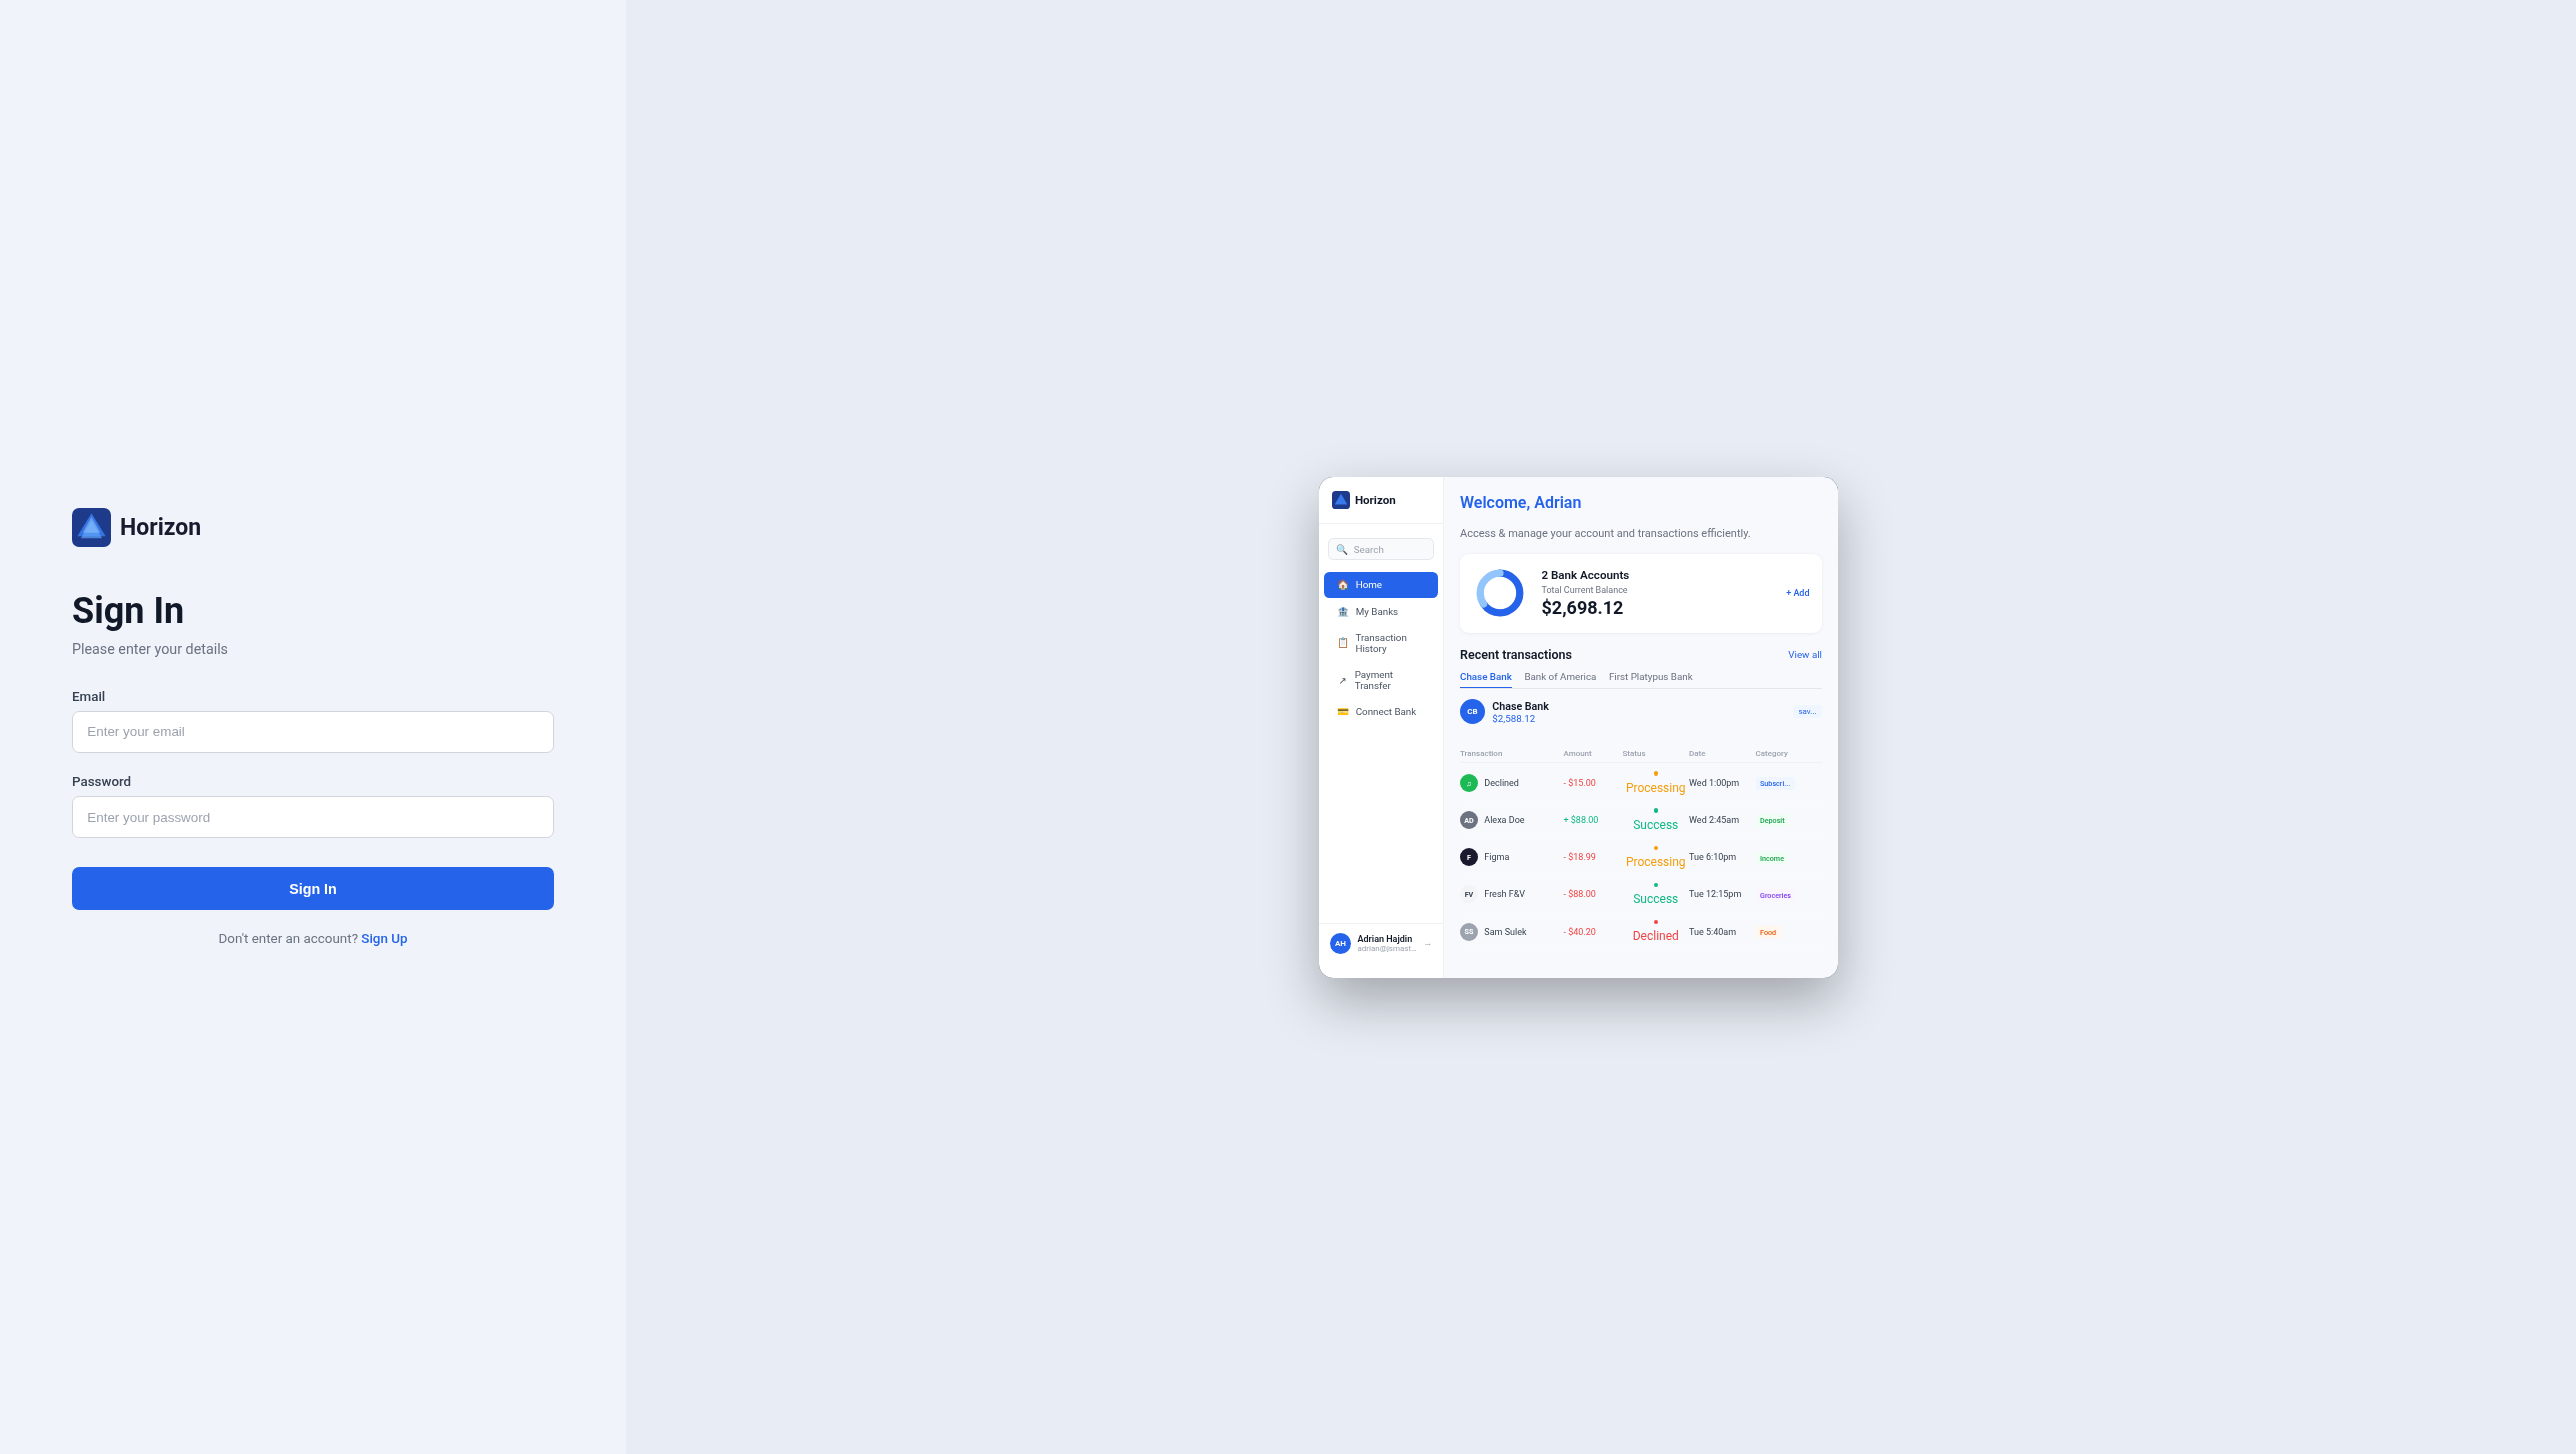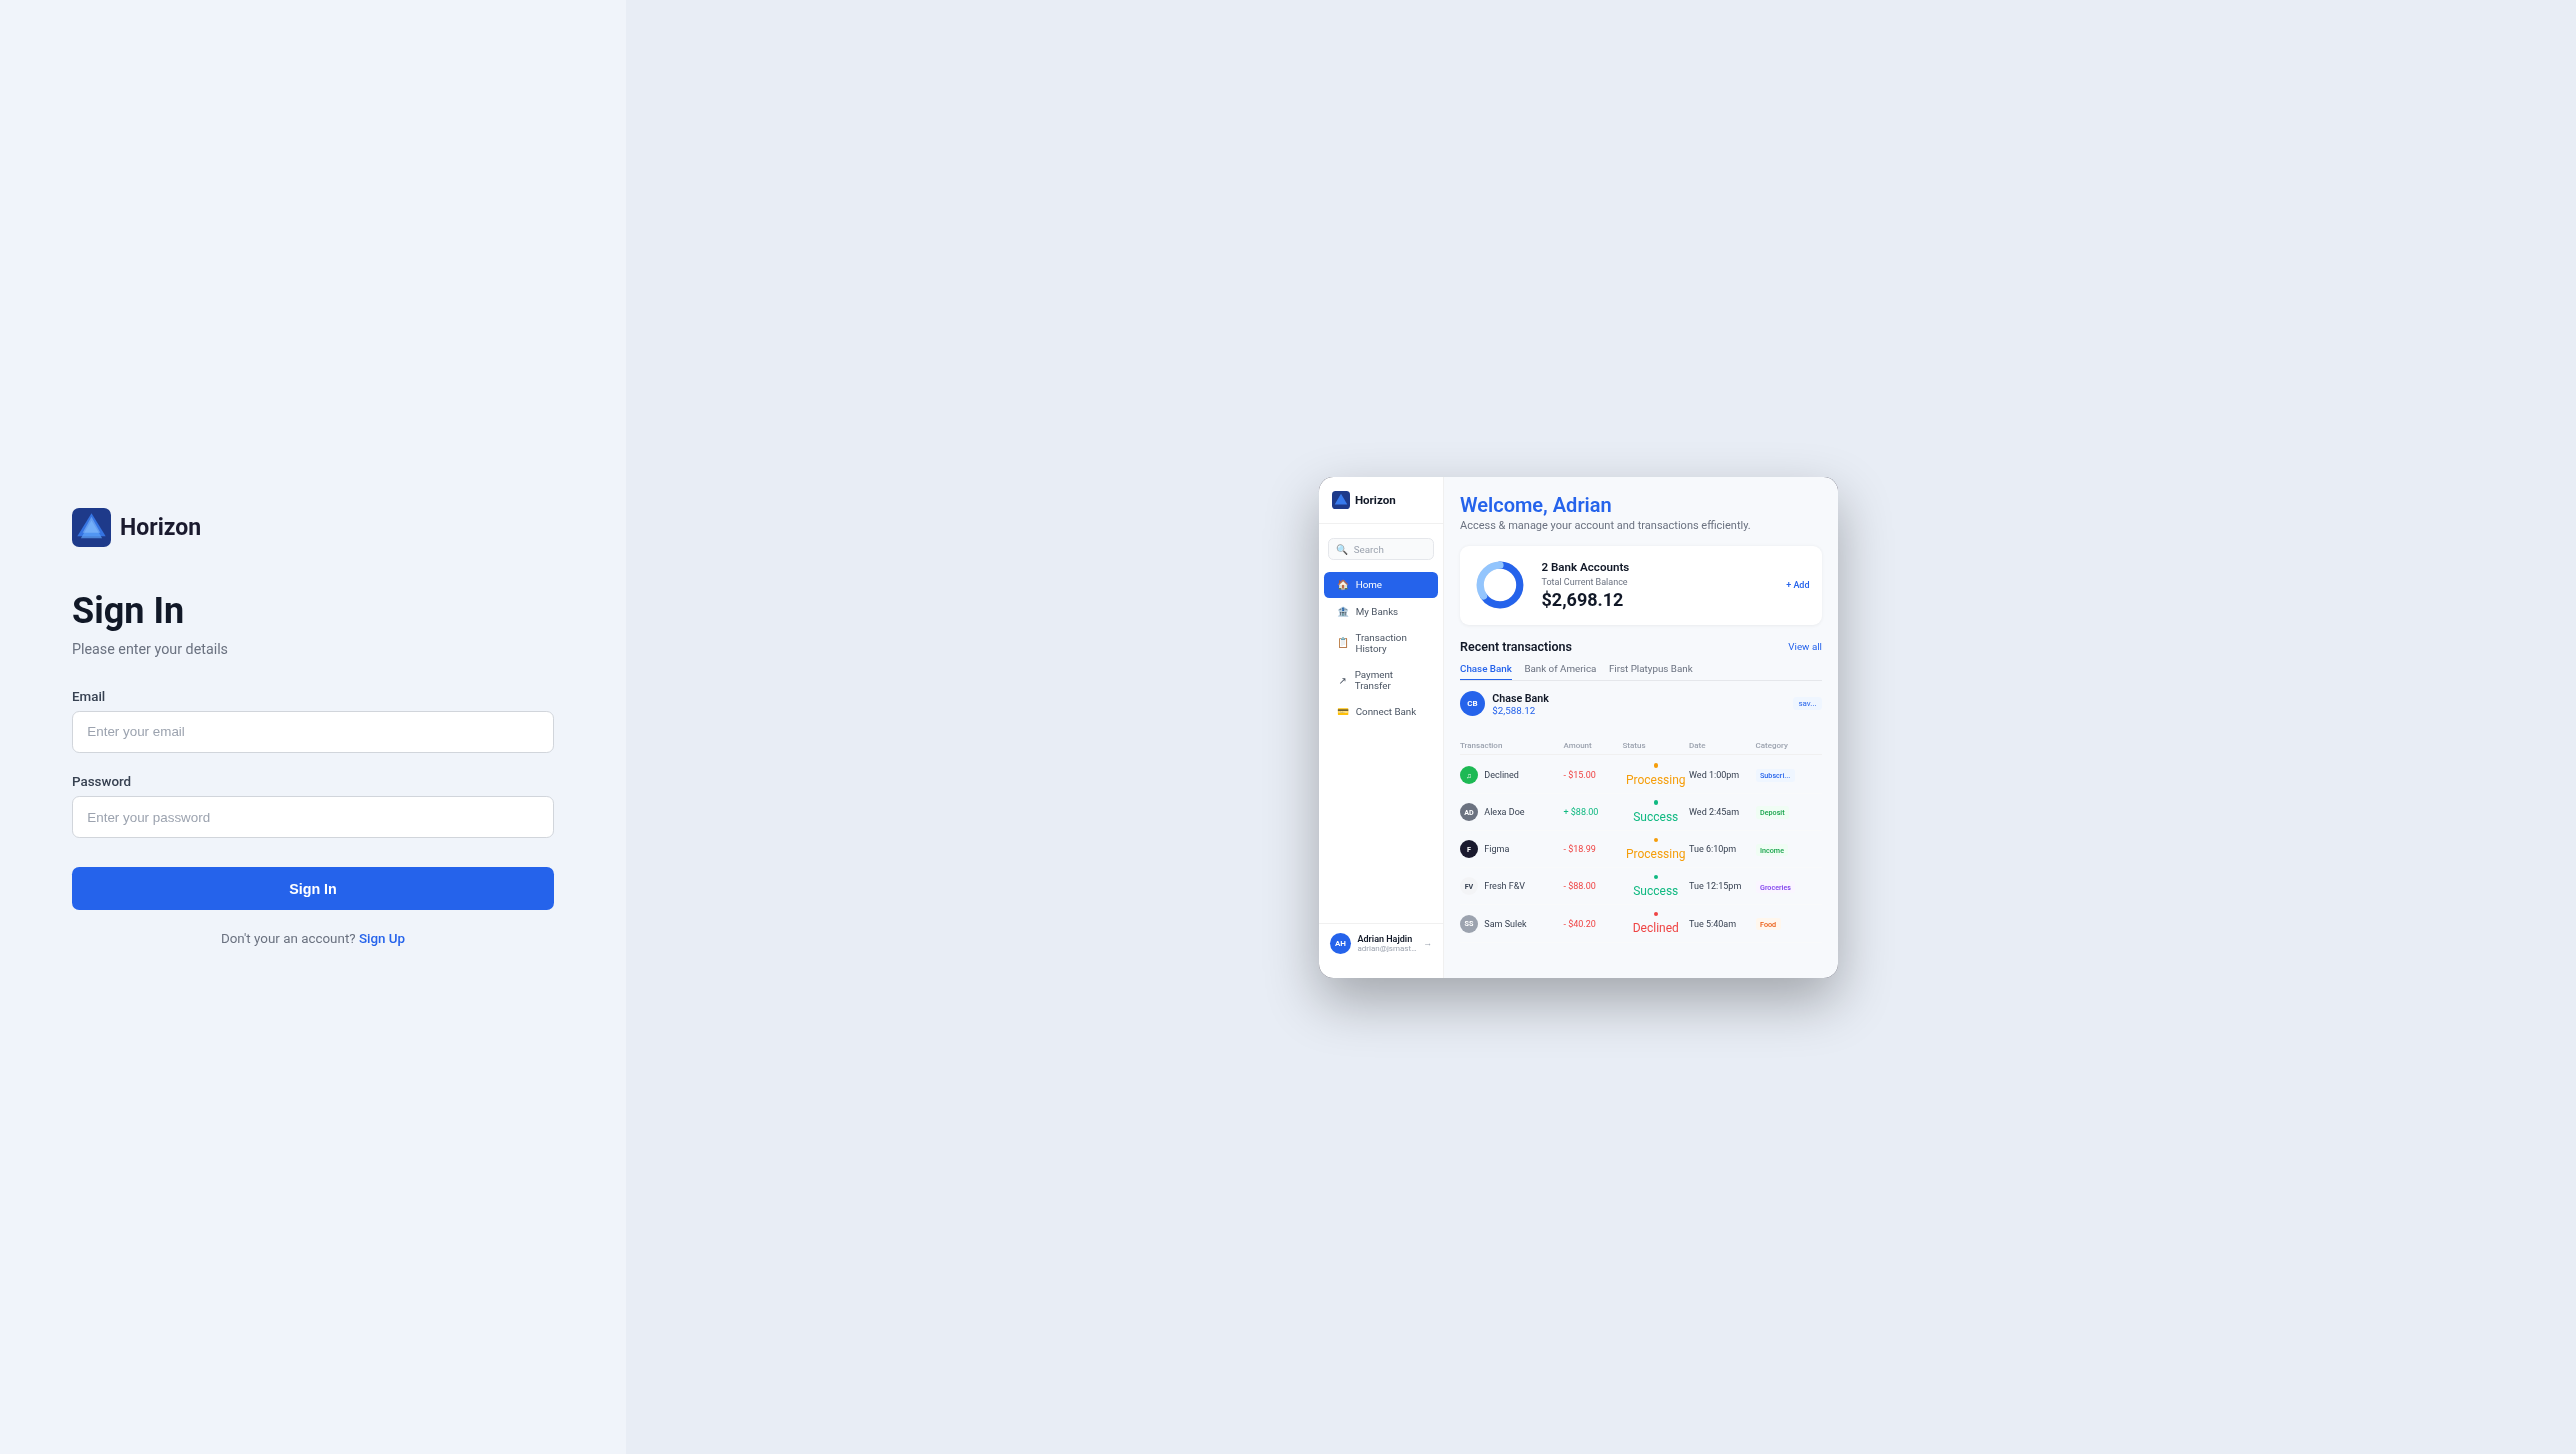--- a/index.html
+++ b/index.html
@@ -290,24 +290,24 @@
       overflow-y: auto;
       overflow-x: hidden;
       padding: 16px;
     }
 
     .welcome-header {
       margin-bottom: 14.3px;
     }
 
     .welcome-title {
-      font-size: 20px;
+      font-size: 16px;
       font-weight: 600;
       color: #111827;
-      margin-bottom: 2px;
+      margin-bottom: 15px;
     }
 
     .welcome-title span {
       color: #2563eb;
     }
 
     .welcome-subtitle {
       font-size: 11px;
       color: #6b7280;
     }
@@ -587,21 +587,21 @@
       <input class="form-input" type="email" placeholder="Enter your email" style="">
     </div>
 
     <div class="form-group">
       <label class="form-label">Password</label>
       <input class="form-input" type="password" placeholder="Enter your password" style="">
     </div>
 
     <button class="signin-button">Sign In</button>
 
-    <p class="signup-text"><span>Don't your an account? </span><a class="signup-link" href="#">Sign Up</a></p>
+    <p class="signup-text"><span>Don't enter an account? </span><a class="signup-link" href="#">Sign Up</a></p>
 
   </div>
 
   <div class="dashboard-section">
     <div class="browser-window">
       <div class="browser-inner">
 
         <div class="dashboard-sidebar">
 
           <div class="sidebar-logo">

